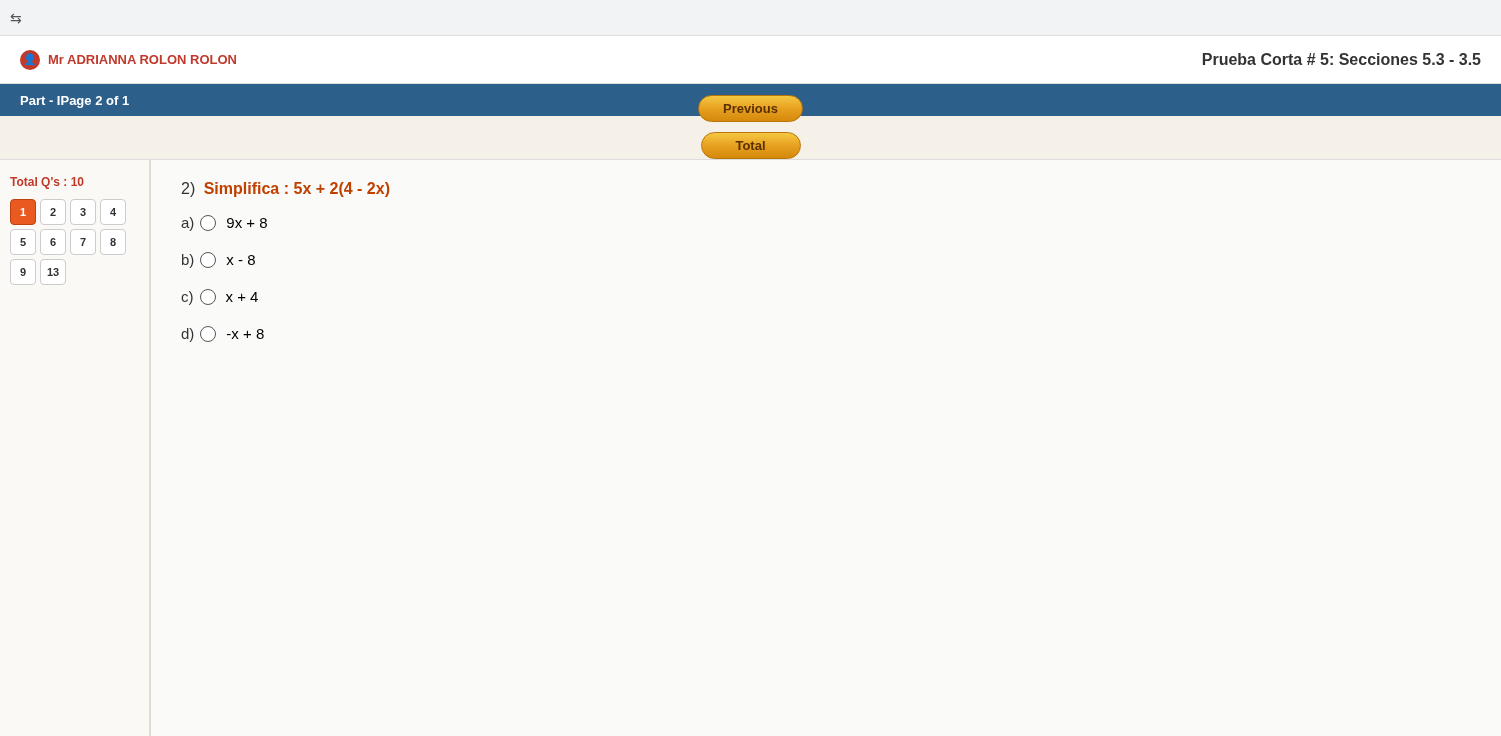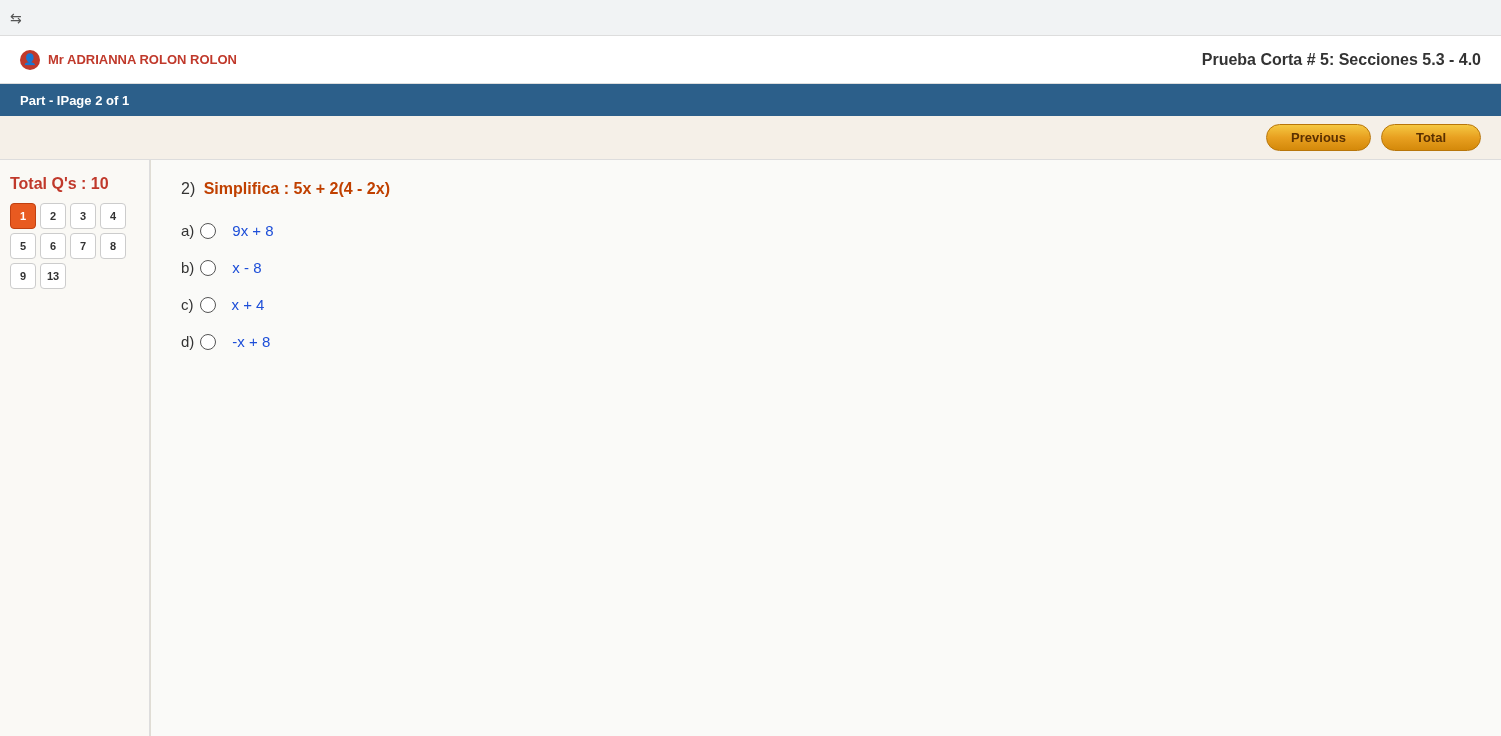--- a/index.html
+++ b/index.html
@@ -72,20 +72,21 @@
     
     .nav-bar {
       background: #f5f0e8;
       height: 44px;
       display: flex;
       align-items: center;
       justify-content: flex-end;
       padding: 0 20px;
       gap: 10px;
       border-bottom: 1px solid #ddd;
+      flex-direction: column;
     }
     .nav-btn {
       background: linear-gradient(180deg, #f5c842 0%, #e8a020 50%, #d4890a 100%);
       border: 1px solid #b8760a;
       border-radius: 20px;
       padding: 5px 24px;
       font-size: 13px;
       font-weight: bold;
       color: #5a3000;
       cursor: pointer;
@@ -102,21 +103,21 @@
 
     
     .sidebar {
       width: 150px;
       background: #faf9f5;
       padding: 15px 10px;
       border-right: 1px solid #ddd;
       flex-shrink: 0;
     }
     .total-qs-label {
-      font-size: 16px;
+      font-size: 12px;
       font-weight: bold;
       color: #c0392b;
       margin-bottom: 10px;
     }
     .question-grid {
       display: flex;
       flex-direction: column;
       gap: 4px;
     }
     .question-row {
@@ -147,21 +148,21 @@
     .question-area {
       flex: 1;
       padding: 20px 30px;
       background: #fafaf8;
       border-left: 1px solid #e0ddd5;
     }
     .question-title {
       font-size: 16px;
       font-weight: bold;
       color: #c04000;
-      margin-bottom: 24px;
+      margin-bottom: 16px;
     }
     .question-number {
       font-size: 16px;
       font-weight: normal;
       color: #333;
       margin-right: 4px;
     }
     .answer-option {
       display: flex;
       align-items: center;
@@ -180,37 +181,36 @@
       height: 16px;
       border: 1px solid #555;
       border-radius: 50%;
       margin-right: 10px;
       display: inline-block;
       flex-shrink: 0;
       background: white;
     }
     .option-text {
       font-size: 15px;
-      color: #1d4ed8;
-      margin-left: 6px;
+      color: #000000;
     }
   </style>
 </head>
 <body>
 
 <div class="address-bar">
   <span class="address-icon">⇆</span>
 </div>
 
 <div class="header">
   <div class="header-user">
     <div class="user-icon">👤</div>
     <span>Mr ADRIANNA ROLON ROLON</span>
   </div>
-  <div class="header-title">Prueba Corta # 5: Secciones 5.3 - 4.0</div>
+  <div class="header-title">Prueba Corta # 5: Secciones 5.3 - 3.5</div>
 </div>
 
 <div class="part-bar">
   <span>Part - I</span>
   <span>Page 2 of 1</span>
 </div>
 
 <div class="nav-bar">
   <button class="nav-btn">Previous</button>
   <button class="nav-btn">Total</button>

